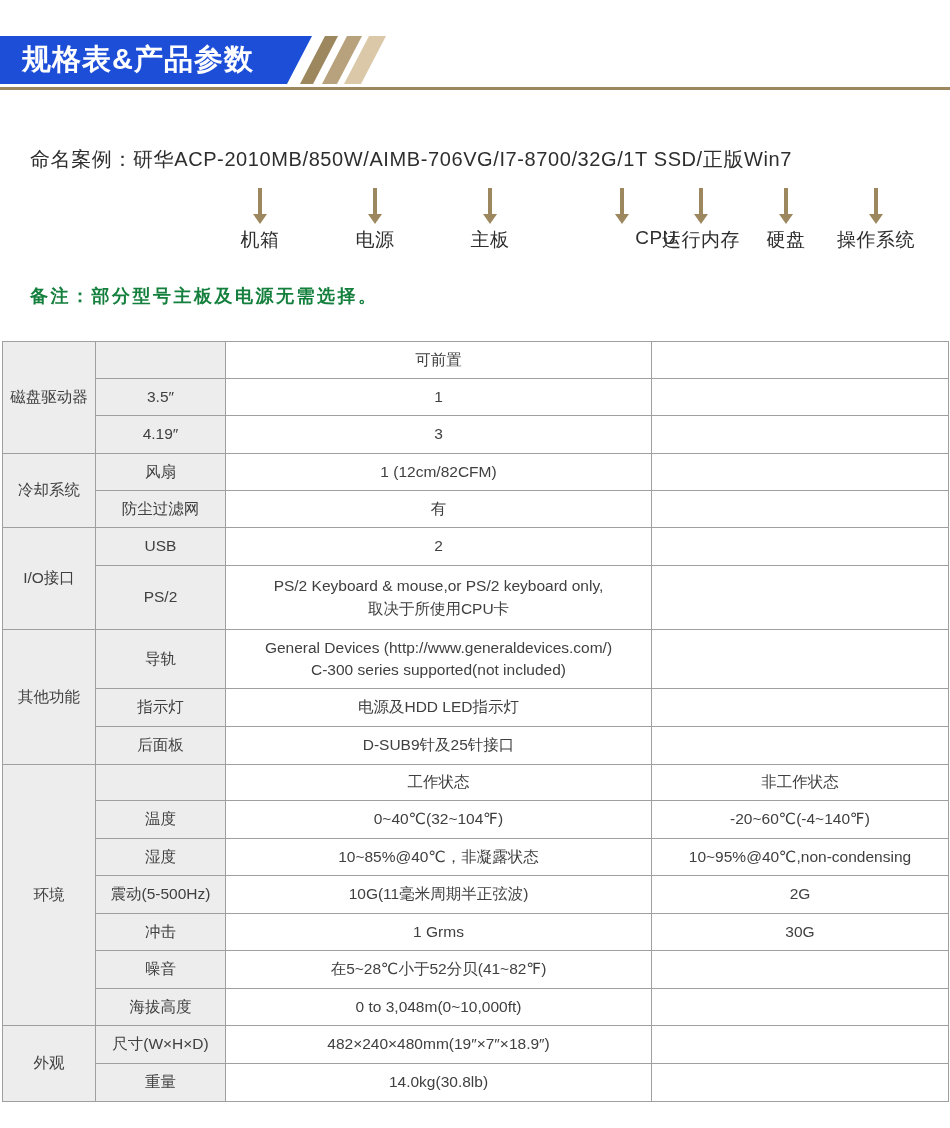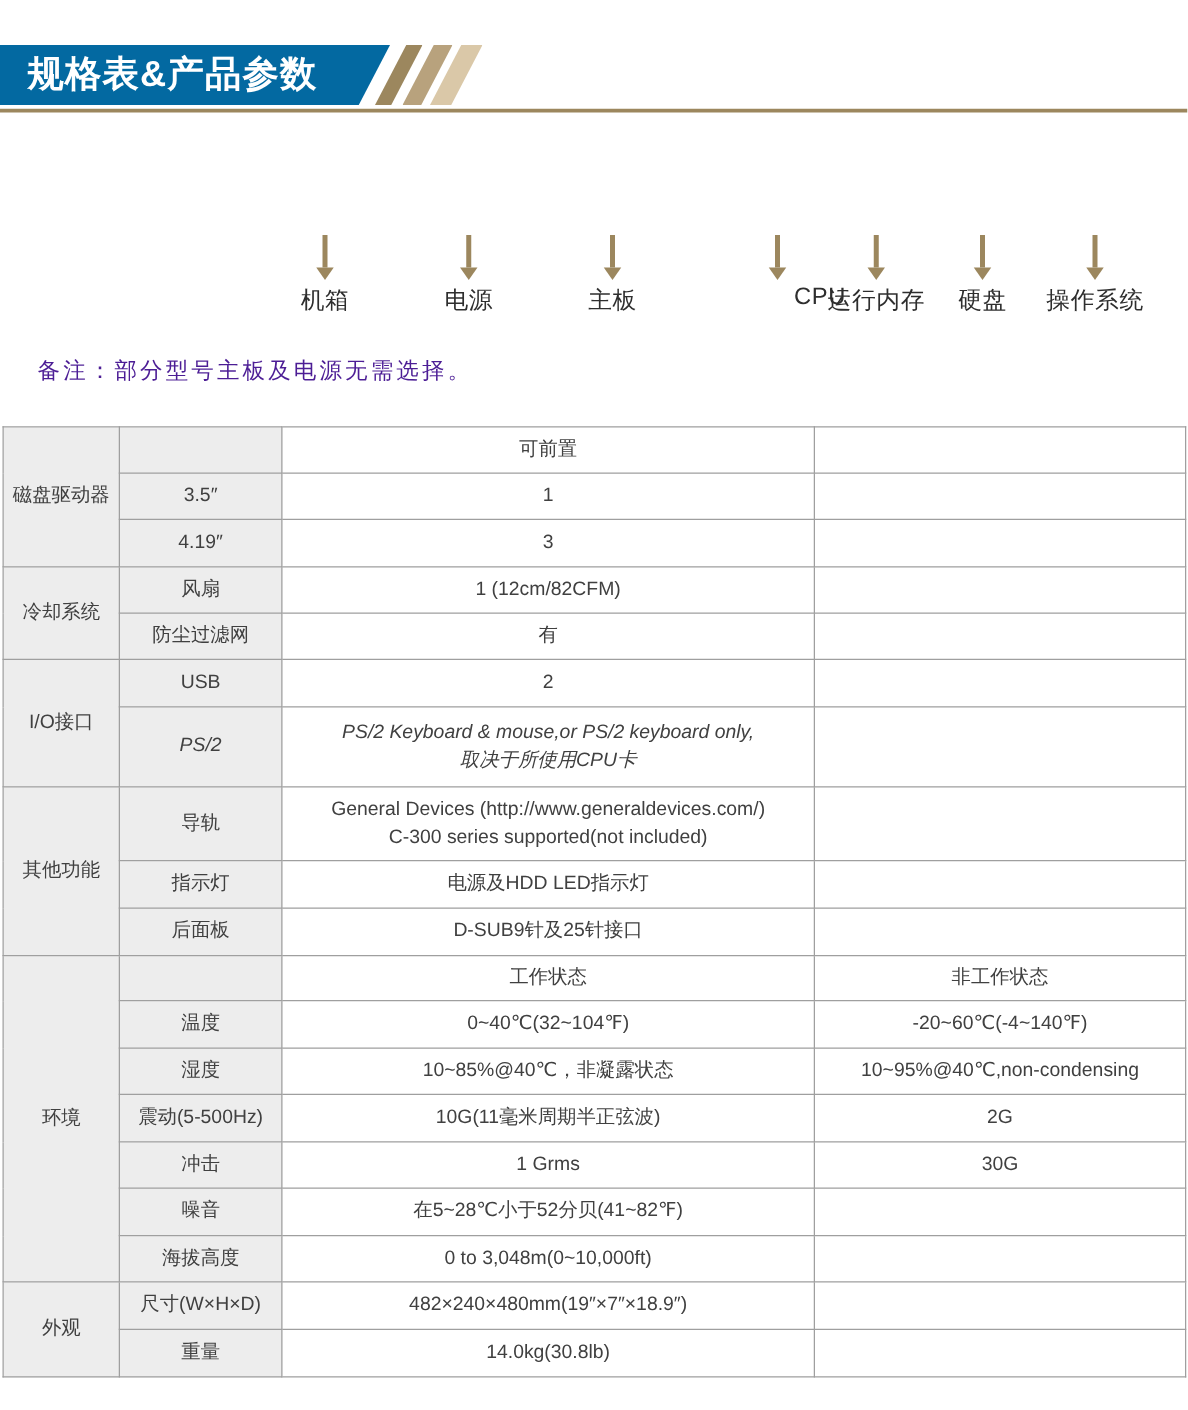--- a/index.html
+++ b/index.html
@@ -51,21 +51,21 @@
     position: absolute; left: -7px; top: 26px; width: 0; height: 0;
     border-left: 7px solid transparent; border-right: 7px solid transparent;
     border-top-width: 10px; border-top-style: solid;
   }
   .component-label {
     position: absolute; top: 227px; transform: translateX(-50%);
     font-size: 19px; color: #2e2e2e; white-space: nowrap; letter-spacing: 0.5px;
   }
   .note-line {
     position: absolute; top: 284px; left: 30px; width: 900px;
-    font-size: 18px; color: #4c1d95; letter-spacing: 2.5px; white-space: nowrap;
+    font-size: 18px; color: #15803d; letter-spacing: 2.5px; white-space: nowrap; font-weight: bold;
   }
 
   
   table.spec {
     position: absolute; top: 341px; left: 2px; width: 946px;
     border-collapse: collapse; table-layout: fixed;
     font-size: 15.5px; color: #404040;
   }
   table.spec td {
     border: 1px solid #9f9f9f;
@@ -75,28 +75,29 @@
     line-height: 1.45;
   }
   td.group-cell, td.label-cell { background: #ededed; }
   td.value-cell { background: #ffffff; }
 </style>
 </head>
 <body>
 
 <div class="page">
 
-  <div class="banner-main" style="background: #0369a1;">
+  <div class="banner-main" style="background: #1d4ed8;">
     <span class="banner-title">规格表&amp;产品参数</span>
   </div>
   <div class="banner-stripe stripe-1" style="background: rgb(156, 135, 94);"></div>
   <div class="banner-stripe stripe-2" style="background: rgb(184, 162, 125);"></div>
   <div class="banner-stripe stripe-3" style="background: rgb(218, 200, 168);"></div>
   <div class="header-rule" style="background: rgb(156, 135, 94);"></div>
 
+  <div class="naming-example">命名案例：研华ACP-2010MB/850W/AIMB-706VG/I7-8700/32G/1T SSD/正版Win7</div>
   <div id="arrows">
       <div class="arrow" style="left: 260px;">
         <div class="shaft" style="background: rgb(156, 135, 94);"></div>
         <div class="head" style="border-top-color: rgb(156, 135, 94);"></div>
       </div>
       <div class="component-label" style="left: 260px;">机箱</div>
       <div class="arrow" style="left: 375px;">
         <div class="shaft" style="background: rgb(156, 135, 94);"></div>
         <div class="head" style="border-top-color: rgb(156, 135, 94);"></div>
       </div>
@@ -163,21 +164,21 @@
           <td class="label-cell">防尘过滤网</td>
           <td class="value-cell">有</td>
           <td class="value-cell"></td>
         </tr>
         <tr style="height: 38px;">
           <td class="group-cell" rowspan="2">I/O接口</td>
           <td class="label-cell">USB</td>
           <td class="value-cell">2</td>
           <td class="value-cell"></td>
         </tr>
-        <tr style="height: 64px; font-style: italic;">
+        <tr style="height: 64px;">
           <td class="label-cell">PS/2</td>
           <td class="value-cell">PS/2 Keyboard &amp; mouse,or PS/2 keyboard only,
 取决于所使用CPU卡</td>
           <td class="value-cell"></td>
         </tr>
         <tr style="height: 59px;">
           <td class="group-cell" rowspan="3">其他功能</td>
           <td class="label-cell">导轨</td>
           <td class="value-cell">General Devices (http://www.generaldevices.com/)
 C-300 series supported(not included)</td>

